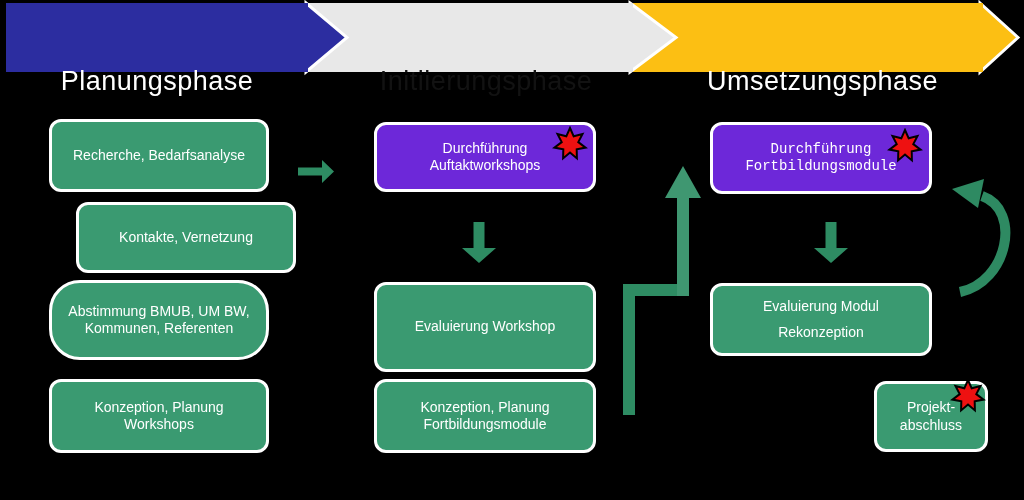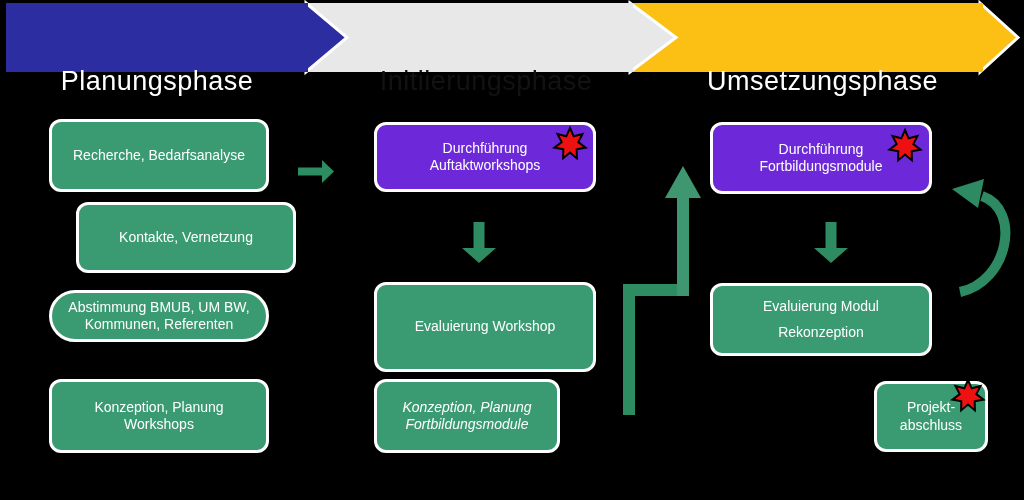--- a/index.html
+++ b/index.html
@@ -56,38 +56,38 @@
     <path d="M960,292 C1008,282 1022,210 982,196" fill="none" stroke="#2e8a62" stroke-width="10"></path>
     <polygon fill="#2e8a62" points="952,189 984,179 978,208"></polygon>
   </svg>
 
   <div class="box" style="left:49px;top:119px;width:220px;height:73px;">
     <span class="box-text">Recherche, Bedarfsanalyse</span>
   </div>
   <div class="box" style="left:49px;top:202px;width:220px;height:71px;margin-left:27px;">
     <span class="box-text">Kontakte, Vernetzung</span>
   </div>
-  <div class="box" style="left:49px;top:290px;width:220px;height:52px;border-radius:31px;">
+  <div class="box" style="left:49px;top:280px;width:220px;height:80px;border-radius:31px;">
     <span class="box-text">Abstimmung BMUB, UM BW, Kommunen, Referenten</span>
   </div>
   <div class="box" style="left:49px;top:379px;width:220px;height:74px;">
     <span class="box-text narrow">Konzeption, Planung Workshops</span>
   </div>
 
   <div class="box highlight" style="left:374px;top:122px;width:222px;height:70px;">
     <span class="box-text narrow">Durchführung Auftaktworkshops</span>
   </div>
   <div class="box" style="left:374px;top:282px;width:222px;height:90px;">
     <span class="box-text">Evaluierung Workshop</span>
   </div>
-  <div class="box" style="left:374px;top:379px;width:186px;height:74px;font-style:italic;">
+  <div class="box" style="left:374px;top:379px;width:222px;height:74px;">
     <span class="box-text narrow">Konzeption, Planung Fortbildungsmodule</span>
   </div>
 
-  <div class="box highlight" style="left:710px;top:122px;width:222px;height:72px;">
+  <div class="box highlight" style="left:710px;top:122px;width:222px;height:72px;font-family:Liberation Mono, monospace;">
     <span class="box-text narrow">Durchführung Fortbildungsmodule</span>
   </div>
   <div class="box tall-lines" style="left:710px;top:283px;width:222px;height:73px;">
     <span class="box-text narrow">Evaluierung Modul Rekonzeption</span>
   </div>
   <div class="box" style="left:874px;top:381px;width:114px;height:71px;">
     <span class="box-text">Projekt-abschluss</span>
   </div>
 
   <svg class="star" style="left:552px;top:126px;" width="36" height="36" viewBox="0 0 36 36">

